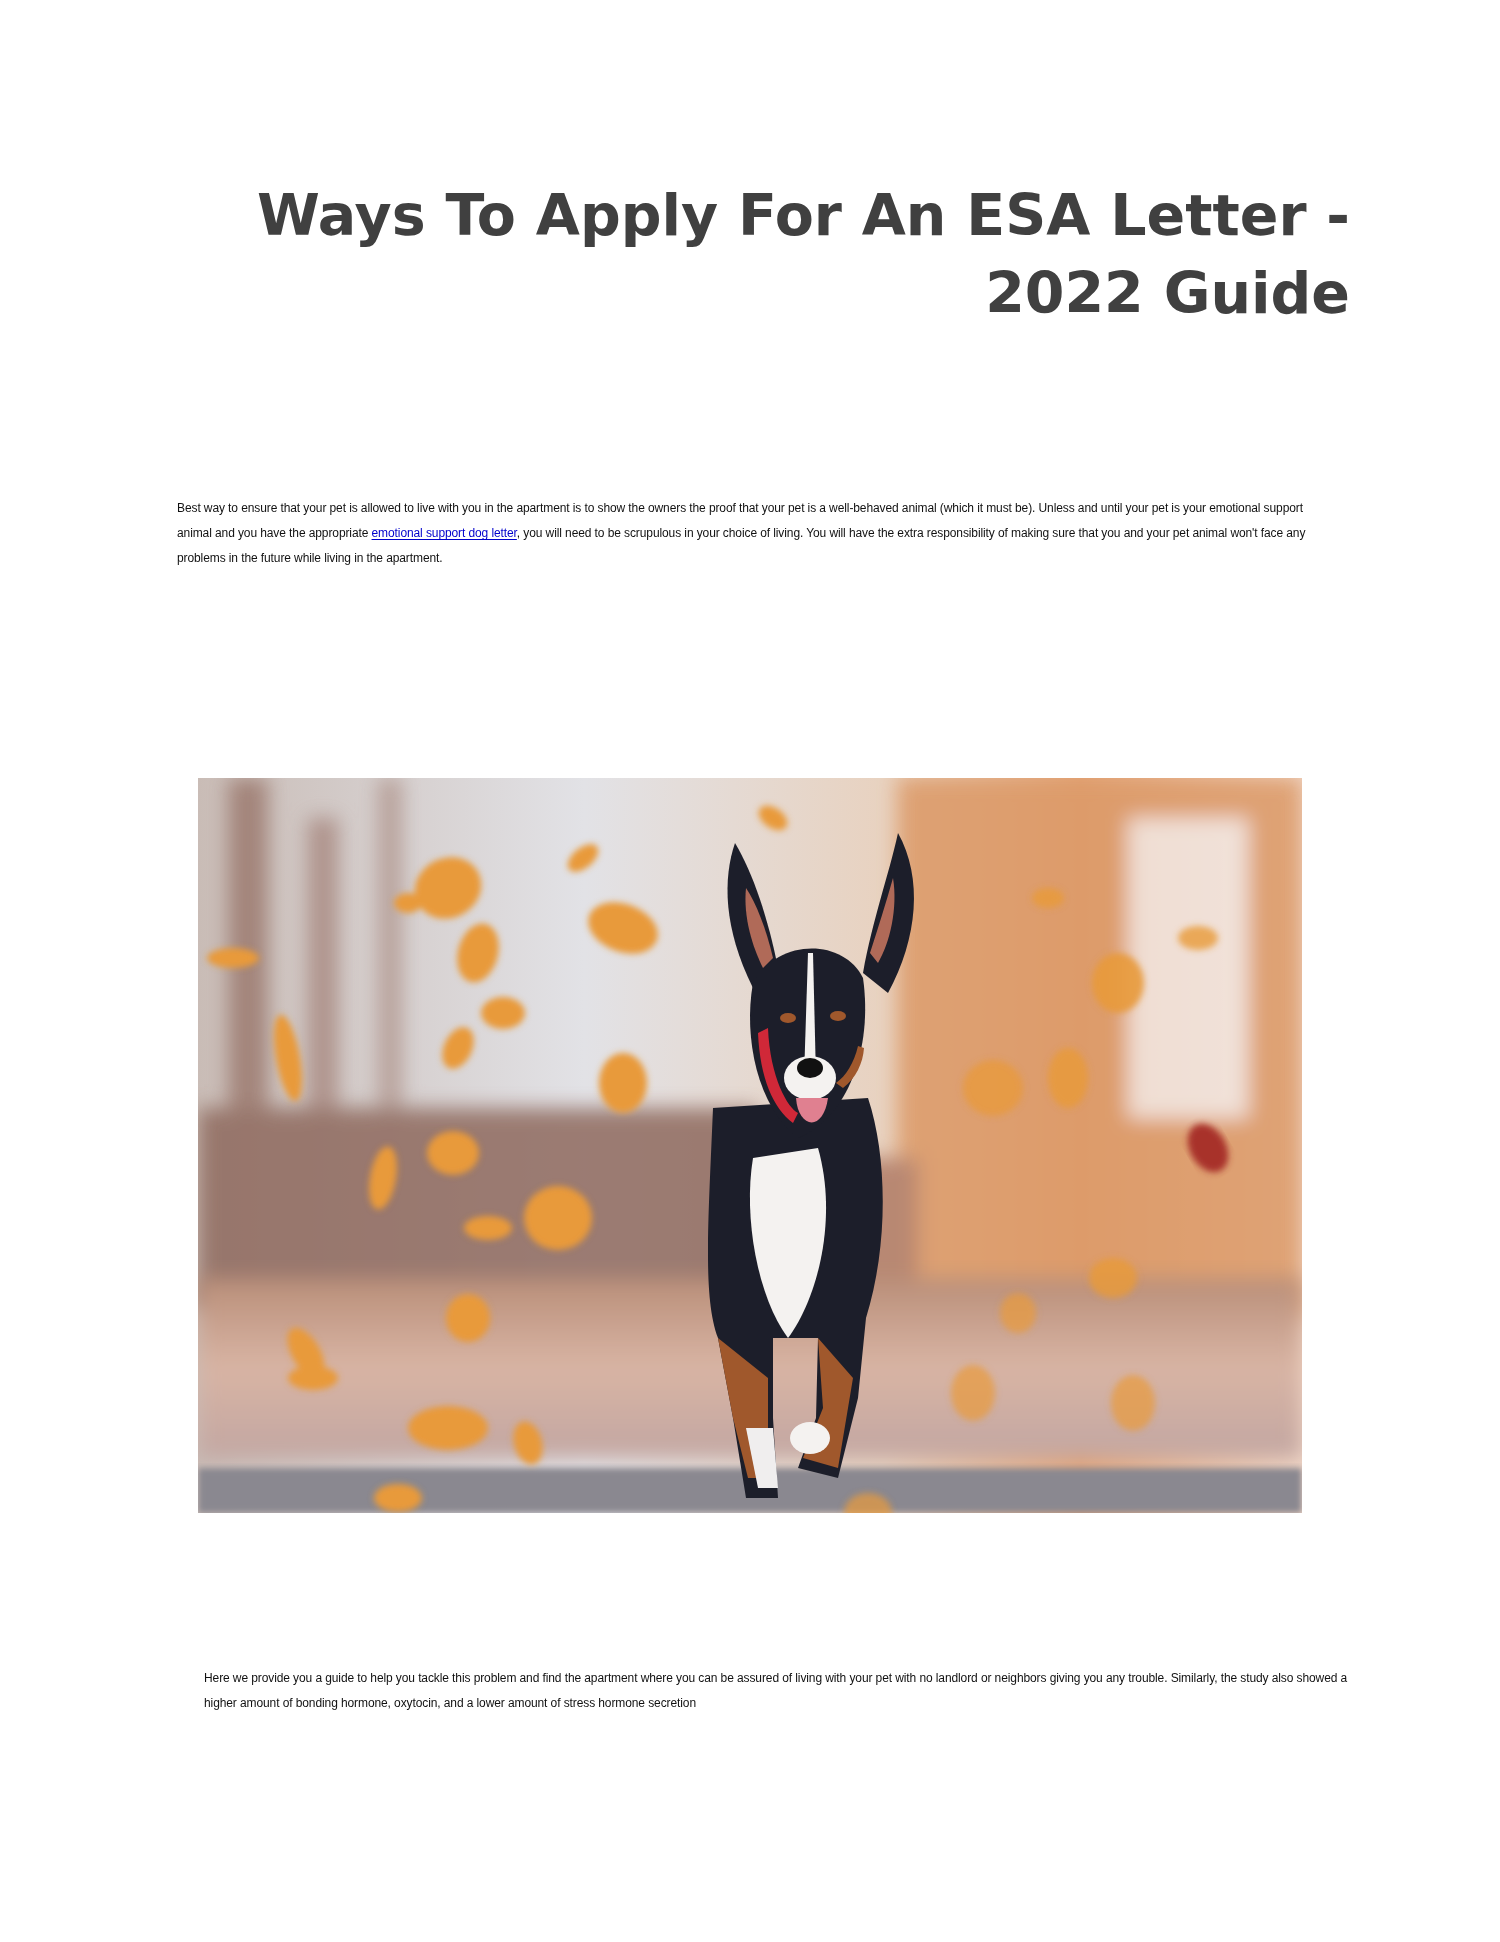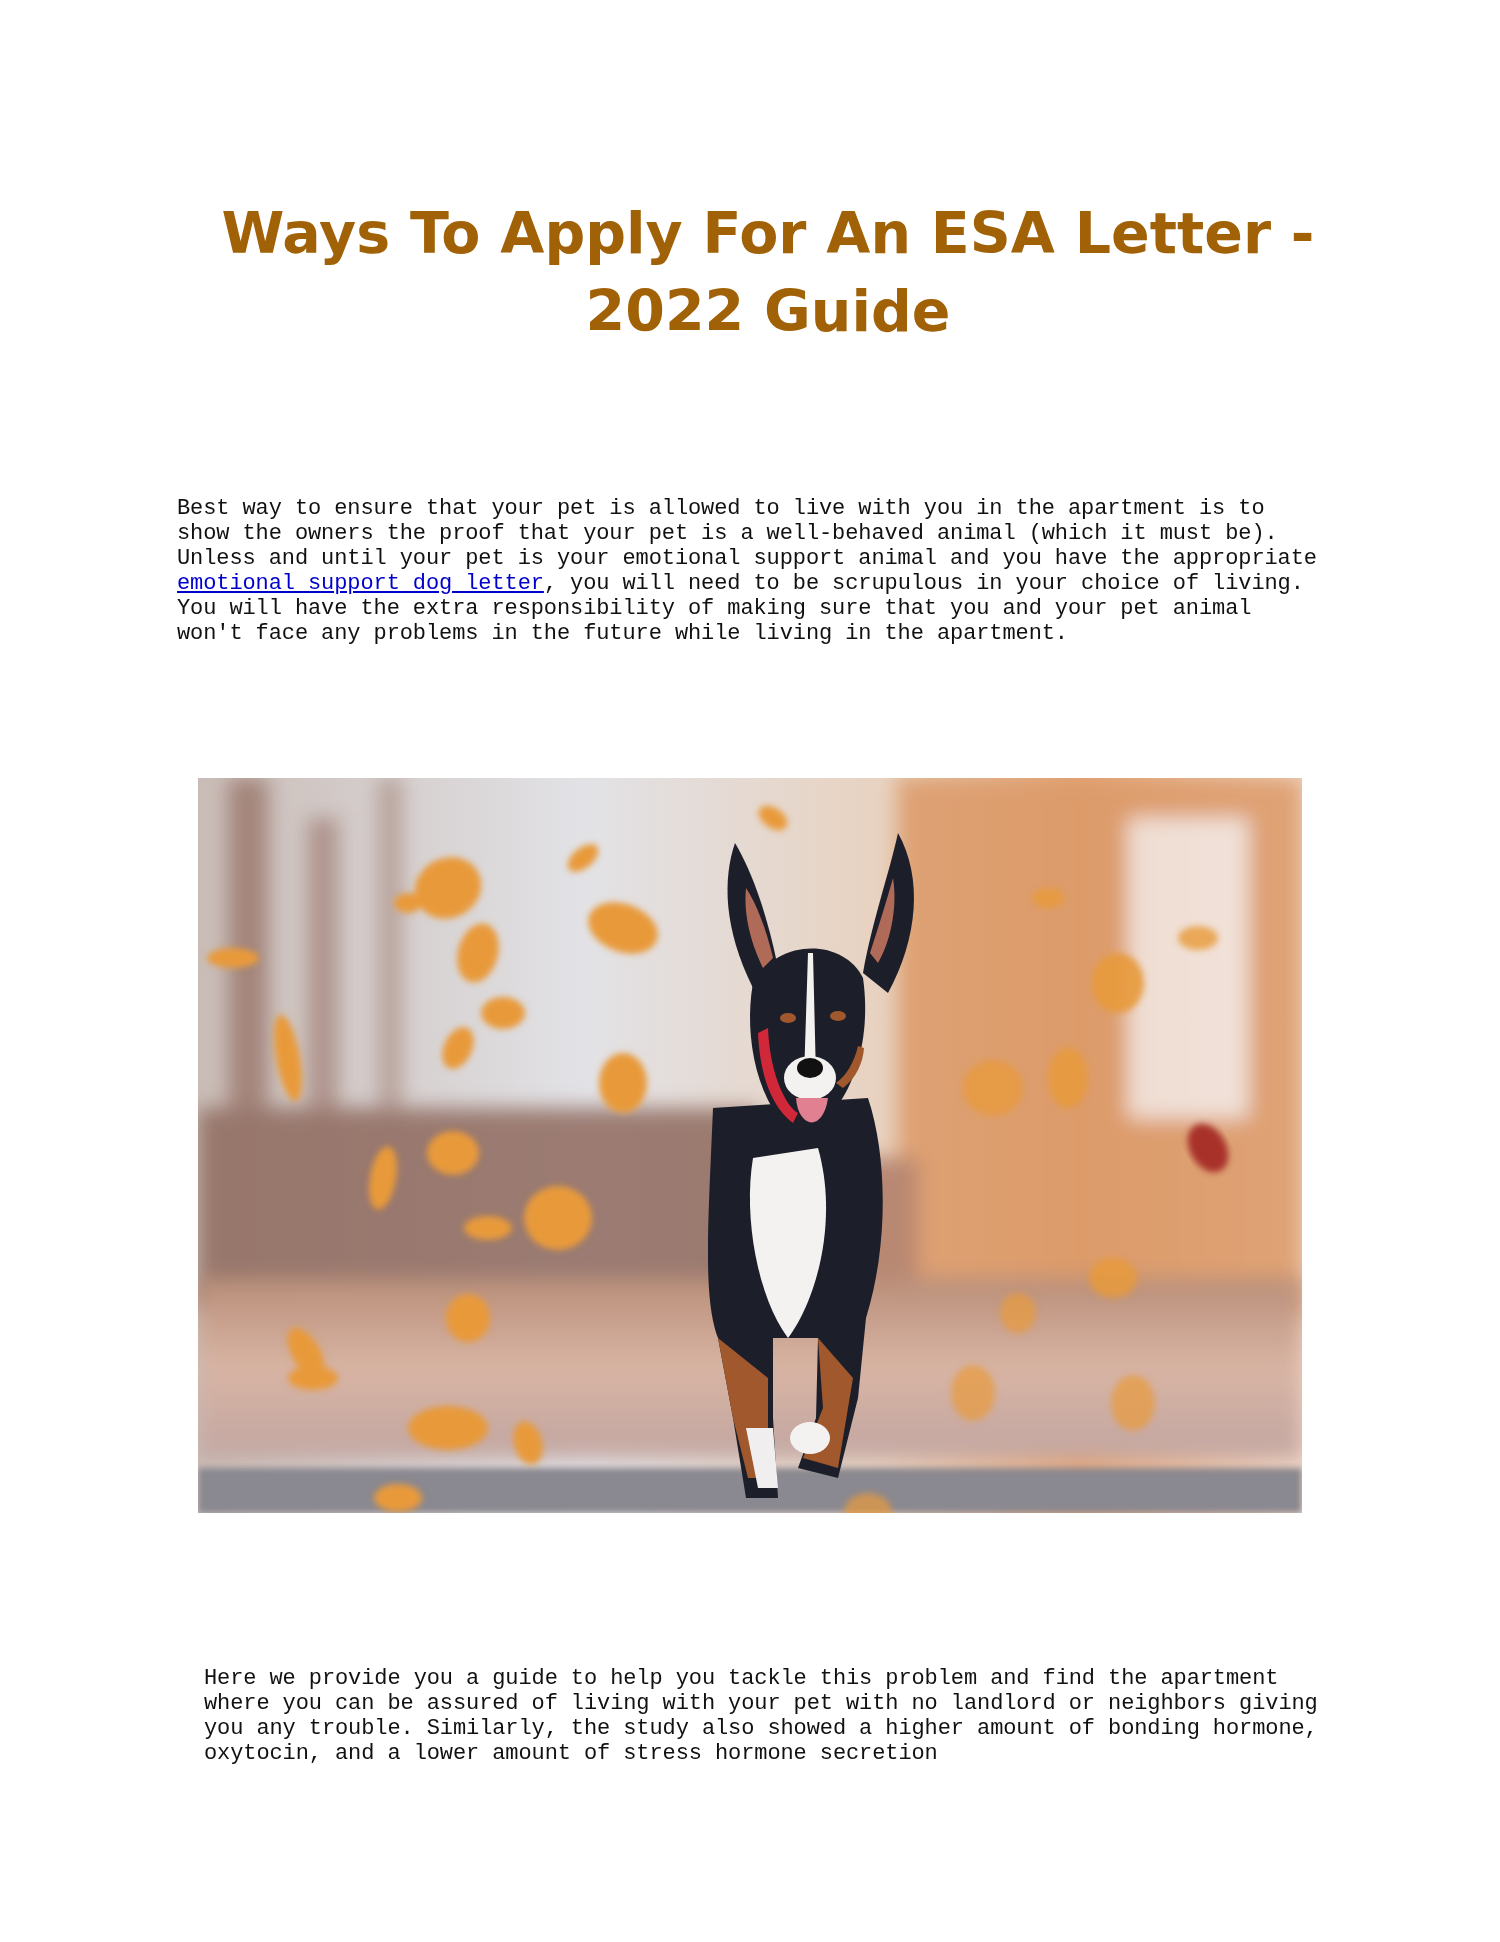--- a/index.html
+++ b/index.html
@@ -1,27 +1,27 @@
 <!DOCTYPE html>
 <html><head>
   <meta charset="utf-8">
   <style>
     html, body { margin: 0; padding: 0; background: #ffffff; }
     body { width: 1500px; height: 1942px; position: relative; overflow: hidden;
            font-family: "DejaVu Sans", sans-serif; color: #111111; }
     .page { position: absolute; inset: 0; }
     .title {
       position: absolute; left: 150px; top: 176px; width: 1200px;
-      margin: 18px; text-align: center;
+      margin: 0; text-align: right;
       font-family: "DejaVu Sans", sans-serif; font-weight: bold;
-      font-size: 57px; line-height: 78px; color: #a16207; letter-spacing: 0px;
+      font-size: 57px; line-height: 78px; color: #404040; letter-spacing: 0px;
     }
     .para {
       position: absolute; left: 177px; width: 1150px; margin: 0;
-      font-family: Liberation Mono, monospace; font-size: 22px; line-height: 25px;
+      font-family: Liberation Sans, sans-serif; font-size: 12px; line-height: 25px;
       color: #111111; letter-spacing: -0.1px; word-spacing: 0px;
     }
     .para1 { top: 496px; }
     .para2 { top: 1666px; margin-left: 27px; }
     .para a { color: #0000cc; text-decoration: underline; text-underline-offset: 2px; }
     .photo {
       position: absolute; left: 198px; top: 778px; width: 1104px; height: 735px;
       overflow: hidden;
     }
     .photo svg { display: block; width: 100%; height: 100%; }

